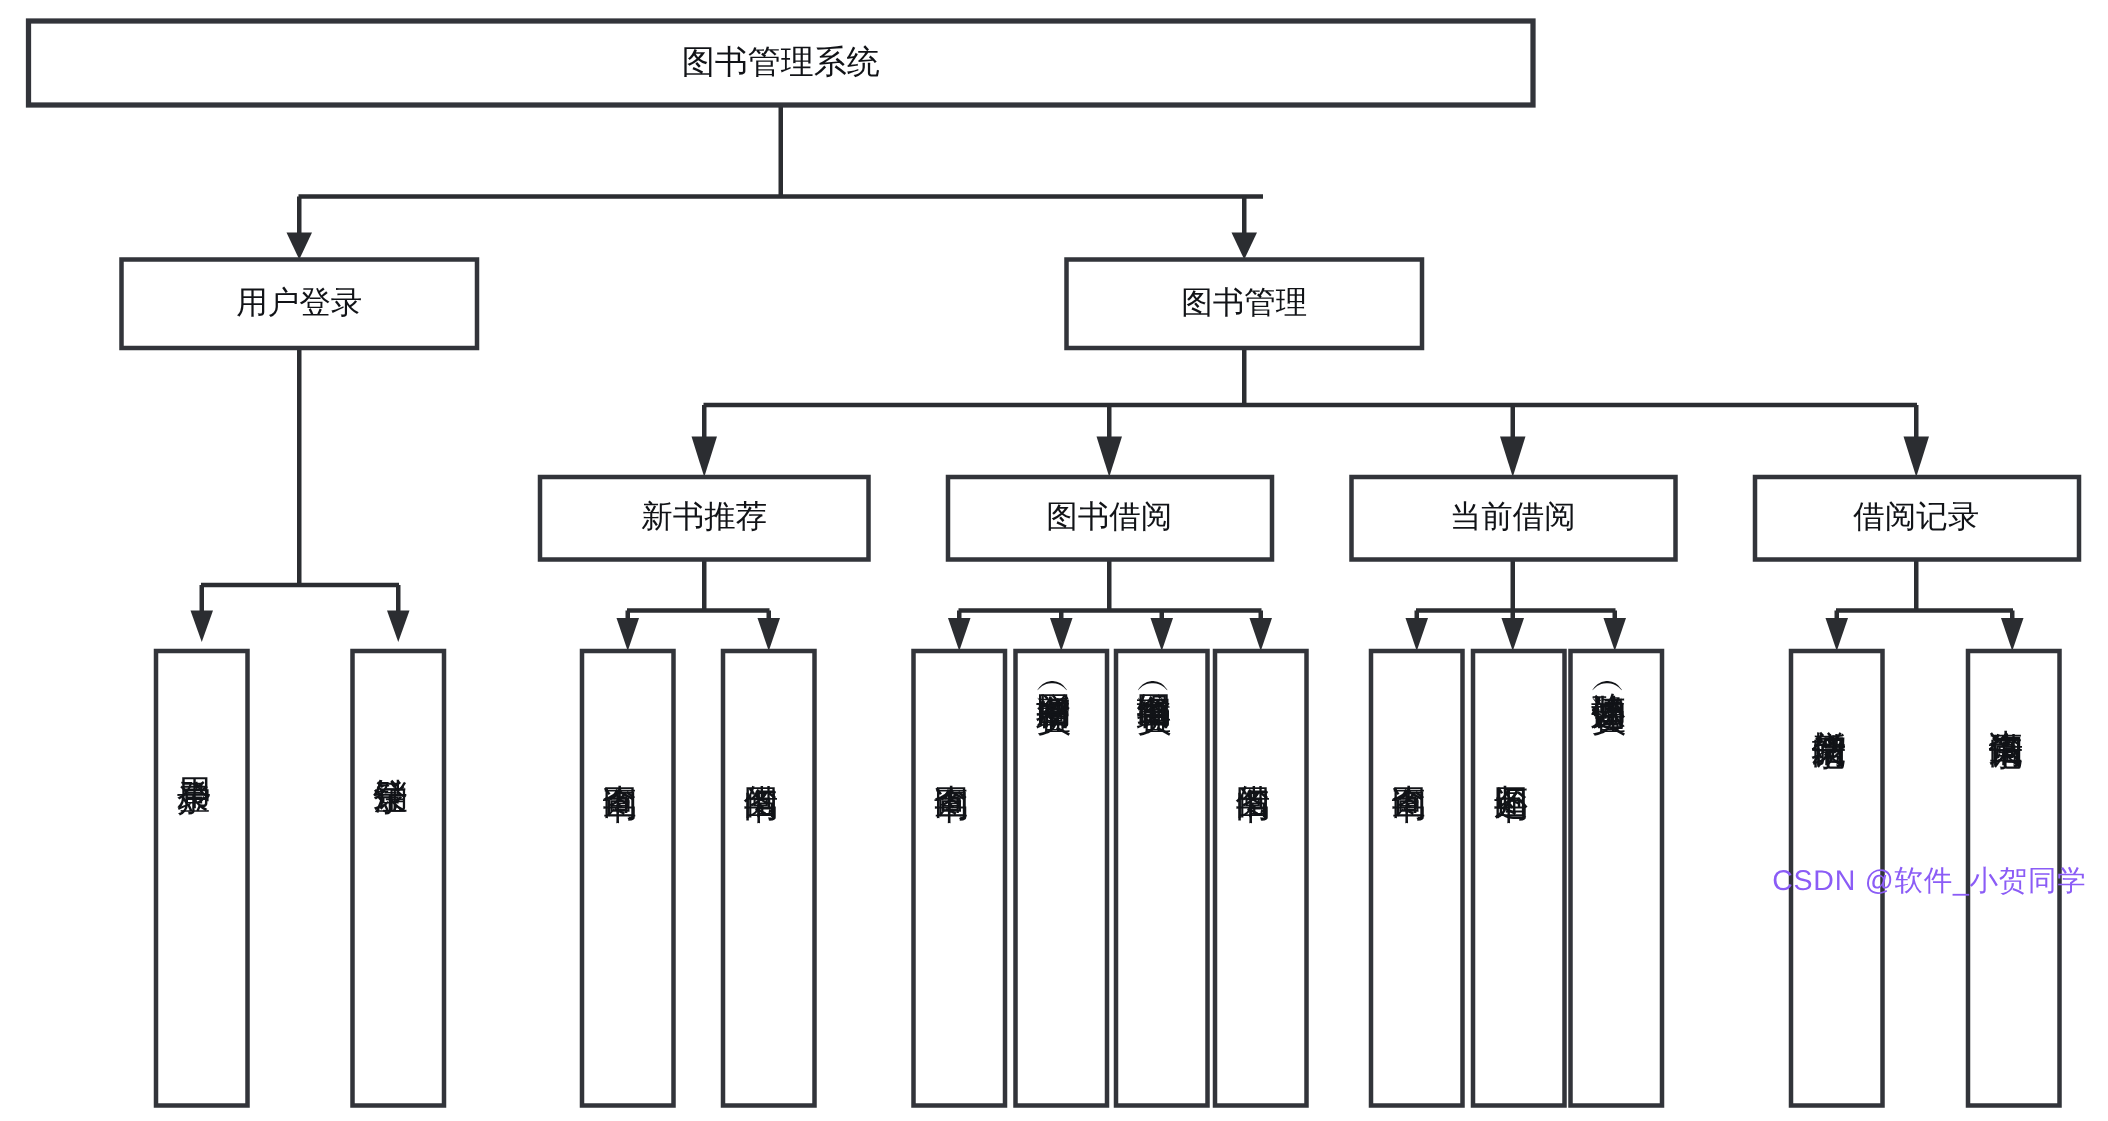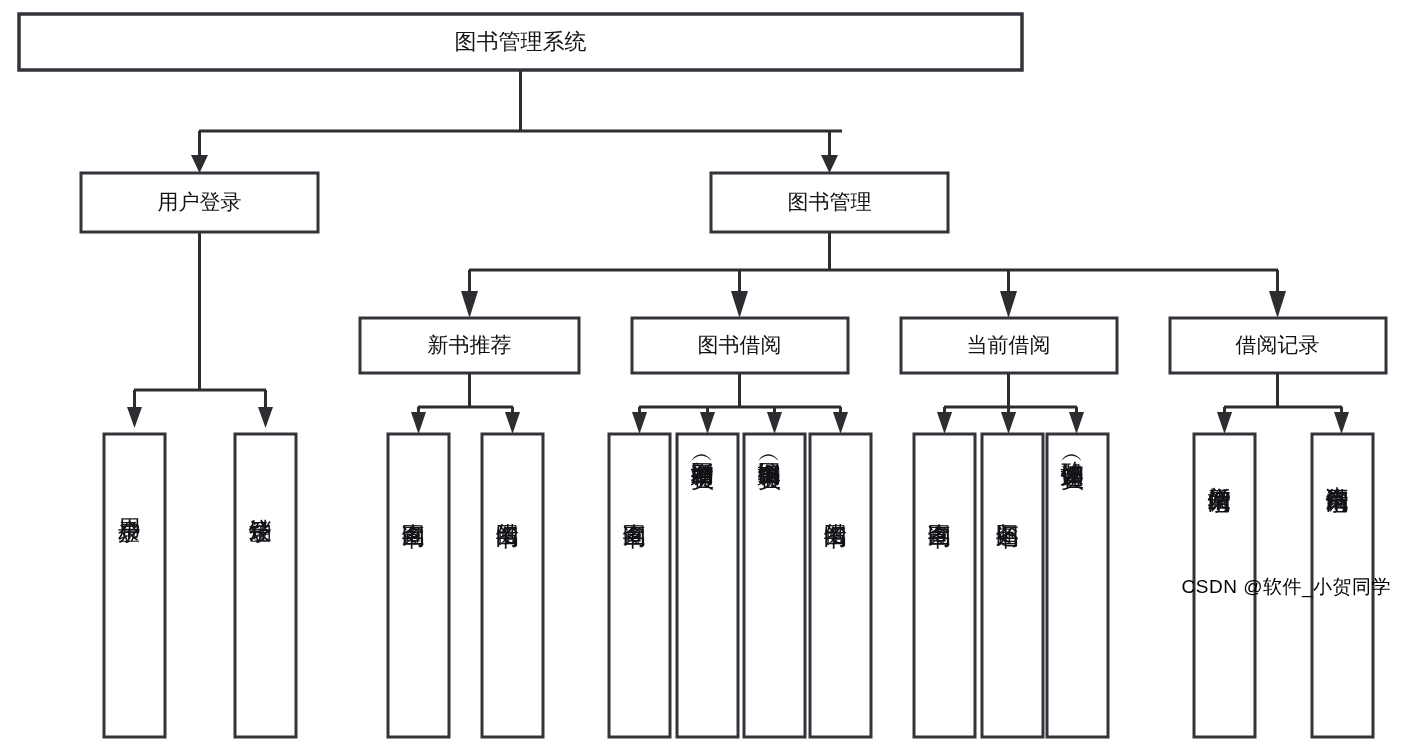--- a/index.html
+++ b/index.html
@@ -72,21 +72,21 @@
     text-align: left;
     white-space: nowrap;
     pointer-events: none;
   }
   .watermark {
     position: absolute;
     right: 14px;
     bottom: 7px;
     font-family: "Liberation Sans", "DejaVu Sans", sans-serif;
     font-size: 19px;
-    color: #000000;
+    color: #8b5cf6;
     white-space: nowrap;
     letter-spacing: 0.5px;
   }
 </style>
 </head>
 <body>
 
 <div id="diagram-root">
 
   <svg class="diagram" viewBox="0 0 1405 747" xmlns="http://www.w3.org/2000/svg">

